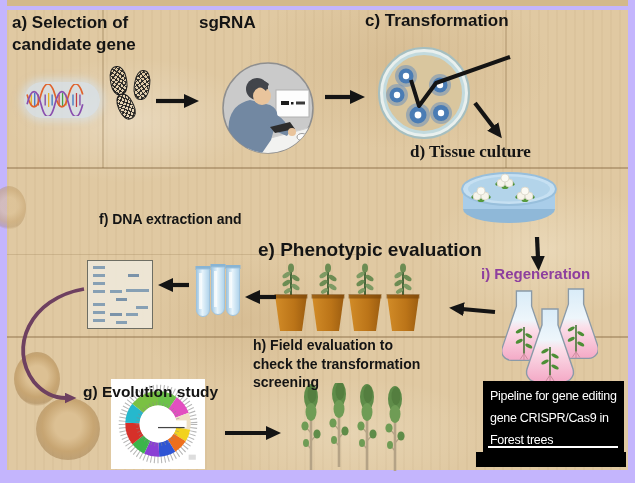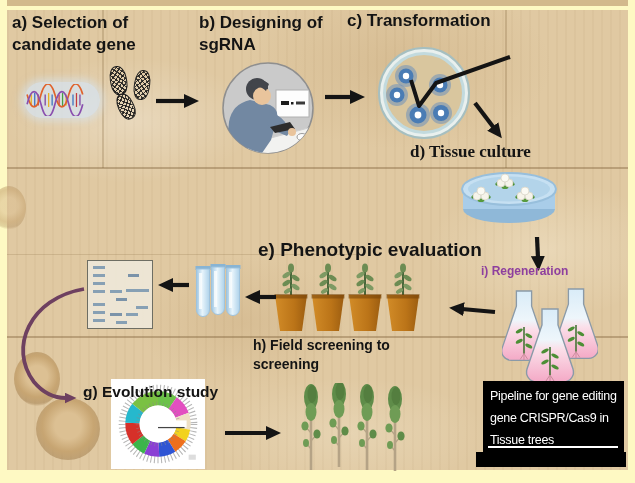--- a/index.html
+++ b/index.html
@@ -1,37 +1,37 @@
 <!DOCTYPE html>
 <html><head>
 <meta charset="utf-8">
 <style>
   html,body{margin:0;padding:0;background:#ffffff;}
-  #canvas{position:relative;width:635px;height:483px;background:#fef9c3;overflow:hidden;
+  #canvas{position:relative;width:635px;height:483px;background:#c4b5fd;overflow:hidden;
           font-family:"Liberation Sans",sans-serif;}
   .abs{position:absolute;}
   
   #wood{left:7px;top:10px;width:621px;height:460px;z-index:1;
     background-color:#e0c9a2;
     background-image:
       radial-gradient(ellipse 180px 90px at 20% 24%, rgba(255,255,255,.28), transparent 70%),
       radial-gradient(ellipse 220px 120px at 63% 12%, rgba(172,133,80,.18), transparent 70%),
       radial-gradient(ellipse 170px 100px at 87% 52%, rgba(255,248,230,.30), transparent 70%),
       radial-gradient(ellipse 150px 95px at 38% 68%, rgba(168,128,76,.16), transparent 70%),
       radial-gradient(ellipse 200px 80px at 55% 92%, rgba(255,250,235,.22), transparent 70%),
       repeating-linear-gradient(90deg, rgba(120,85,40,.045) 0 2px, transparent 2px 9px);}
   #topstrip{left:7px;top:0;width:621px;height:6px;background:#d3b98c;z-index:1;}
   .seam{background:rgba(122,92,52,.38);z-index:2;}
   .vseam{background:rgba(122,92,52,.24);z-index:2;}
   .knot{border-radius:50%;z-index:2;
     background:radial-gradient(circle at 50% 45%, #dcc093 28%, #c7a572 55%, rgba(150,112,62,.45) 72%, transparent 80%);}
   
   .lbl{position:absolute;z-index:8;font-weight:bold;color:#141414;white-space:nowrap;line-height:1.3;}
   .sz17{font-size:17px;} .sz19{font-size:19px;} .sz15{font-size:15.5px;} .sz14{font-size:14px;line-height:1.33;}
-  #lbl-i{color:#8e3f9e;font-size:12px;}
+  #lbl-i{color:#8e3f9e;font-size:15px;}
   
   .ill{position:absolute;z-index:3;}
   #dna-blob{left:24px;top:82px;width:76px;height:36px;border-radius:18px;z-index:2;
     background:rgba(213,227,240,.75);box-shadow:0 0 7px 4px rgba(213,227,240,.55);}
   .sgrna{position:absolute;z-index:3;border:1.2px solid #1c1c1c;border-radius:45% 45% 42% 42%;
     background-image:
       repeating-linear-gradient(45deg, rgba(25,25,25,.85) 0 1.1px, transparent 1.1px 3.4px),
       repeating-linear-gradient(-45deg, rgba(25,25,25,.85) 0 1.1px, transparent 1.1px 3.4px);}
   #gel{left:87px;top:260px;width:64px;height:67px;background:rgba(238,231,216,.92);
        border:1.5px solid #6e6e63;z-index:3;}
@@ -81,21 +81,20 @@
         <line x1="78" y1="6" x2="78" y2="22" stroke="#7b3fa0"></line>
     </g>
     <path d="M2,6 C8,30 16,30 22,6 C28,-14 36,-14 42,6 C48,30 56,30 62,6 C68,-14 76,-14 82,6" fill="none" stroke="#e0622b" stroke-width="2.4"></path>
     <path d="M2,20 C8,-4 16,-4 22,20 C28,44 36,44 42,20 C48,-4 56,-4 62,20 C68,44 76,44 82,20" fill="none" stroke="#8a4fae" stroke-width="2.4"></path>
   </svg>
   <div class="sgrna" style="left:110px;top:66px;width:15px;height:27px;transform:rotate(-10deg);"></div>
   <div class="sgrna" style="left:134px;top:70px;width:14px;height:28px;transform:rotate(8deg);"></div>
   <div class="sgrna" style="left:118px;top:93px;width:14px;height:25px;transform:rotate(-25deg);"></div>
 
   <div class="lbl sz17" style="left:199px;top:12px;">
-    <div>b) Designing of</div>
     <div>sgRNA</div>
   </div>
   <svg class="ill" style="left:220px;top:60px;width:96px;height:96px;" viewBox="0 0 96 96">
     <defs>
         <clipPath id="pc">
           <circle cx="48" cy="48" r="45"></circle>
         </clipPath>
       </defs>
     <circle cx="48" cy="48" r="45" fill="#cacaca" stroke="#8f8f8f" stroke-width="1.5"></circle>
     <g clip-path="url(#pc)">
@@ -109,21 +108,21 @@
       <circle cx="42" cy="36" r="9" fill="#e9c49c"></circle>
       <path d="M30,24 q10,-8 19,0 l-3,7 q-7,-7 -13,-2 z" fill="#42454b"></path>
       <path d="M50,52 Q64,57 67,66 L71,70 L67,76 Q53,71 47,64 Z" fill="#7288a2"></path>
       <polygon points="50,67 70,62 75,69 55,73" fill="#2d2d2d"></polygon>
       <circle cx="72" cy="72" r="4" fill="#e9c49c"></circle>
       <ellipse cx="82" cy="77" rx="5" ry="3.5" fill="#fbfbfb" stroke="#9a9a9a"></ellipse>
       <path d="M82,80 q4,6 -2,9" fill="none" stroke="#777" stroke-width="1"></path>
     </g>
   </svg>
 
-  <div class="lbl sz17" style="left:347px;top:10px;">
+  <div class="lbl sz17" style="left:365px;top:10px;">
     <div>c) Transformation</div>
   </div>
   <svg class="ill" style="left:377px;top:46px;width:94px;height:94px;" viewBox="0 0 94 94">
     <circle cx="47" cy="47" r="45" fill="#e9f0ee" stroke="#a6bfc0" stroke-width="2"></circle>
     <circle cx="47" cy="47" r="39.5" fill="#d9c69e" stroke="#c2dade" stroke-width="3"></circle>
     <g>
       <g transform="translate(29,30)">
           <circle r="11" fill="rgba(100,140,190,.5)"></circle>
           <circle r="7.5" fill="#4a7cb4"></circle>
           <circle r="3.2" fill="#fff"></circle>
@@ -222,20 +221,21 @@
         <rect x="-16.5" y="29" width="33" height="4.5" fill="rgba(116,66,8,.55)"></rect>
       </g>
     </defs>
     <use href="#pp" x="19" y="2"></use>
     <use href="#pp" x="56" y="2"></use>
     <use href="#pp" x="93" y="2"></use>
     <use href="#pp" x="131" y="2"></use>
   </svg>
 
   <div class="lbl sz14" style="left:99px;top:210px;">
+    <div>f) DNA extraction and</div>
   </div>
   <div class="abs" id="gel">
     <div class="band" style="left:5px;top:5px;width:12px;"></div>
     <div class="band" style="left:5px;top:13px;width:12px;"></div>
     <div class="band" style="left:5px;top:21px;width:12px;"></div>
     <div class="band" style="left:5px;top:29px;width:12px;"></div>
     <div class="band" style="left:5px;top:42px;width:12px;"></div>
     <div class="band" style="left:5px;top:50px;width:12px;"></div>
     <div class="band" style="left:5px;top:58px;width:12px;"></div>
     <div class="band" style="left:22px;top:29px;width:12px;"></div>
@@ -288,21 +288,22 @@
       <circle cx="46" cy="44" r="20" fill="none" stroke="#8a8a8a" stroke-width="3.5" stroke-dasharray=".8 2.6" opacity=".55"></circle>
       <circle cx="46" cy="44" r="13" fill="none" stroke="#999" stroke-width="2.5" stroke-dasharray=".7 2.2" opacity=".5"></circle>
       <circle cx="46" cy="44" r="18" fill="#ffffff"></circle>
       <rect x="46" y="40.5" width="28" height="7" fill="#ffffff"></rect>
       <line x1="46" y1="47.5" x2="72" y2="47.5" stroke="#444" stroke-width="1.2"></line>
       <rect x="76" y="74" width="7" height="5" fill="#dddddd"></rect>
     </svg>
   </div>
 
   <div class="lbl sz14" style="left:253px;top:336px;">
-    <div>h) Field screening to</div>
+    <div>h) Field evaluation to</div>
+    <div>check the transformation</div>
     <div>screening</div>
   </div>
   <svg class="ill" style="left:297px;top:383px;width:112px;height:88px;" viewBox="0 0 112 88">
     <defs>
       <g id="tree">
         <line x1="0" y1="87" x2="0" y2="24" stroke="#b5a386" stroke-width="2.6"></line>
         <path d="M0,50 L-6,43 M0,58 L6,51 M0,66 L-5,60" stroke="#b5a386" stroke-width="1.2" fill="none"></path>
         <ellipse cx="0" cy="14" rx="7" ry="13" fill="#5f8c49"></ellipse>
         <ellipse cx="1" cy="11" rx="4.5" ry="9" fill="#50793c" opacity=".75"></ellipse>
         <ellipse cx="0" cy="29" rx="5.5" ry="9" fill="#6f9c55"></ellipse>
@@ -313,21 +314,21 @@
     </defs>
     <use href="#tree" x="14" y="0"></use>
     <use href="#tree" x="42" y="0" transform="translate(0,-3)"></use>
     <use href="#tree" x="70" y="0"></use>
     <use href="#tree" x="98" y="0" transform="translate(0,2)"></use>
   </svg>
 
   <div class="abs" id="caption">
     <div>Pipeline for gene editing</div>
     <div>gene CRISPR/Cas9 in</div>
-    <div>Tissue trees</div>
+    <div>Forest trees</div>
     <div class="abs" id="caption-underline"></div>
   </div>
   <div class="abs" id="caption-shadow"></div>
 
   <svg class="abs" id="arrows" viewBox="0 0 635 483">
     <defs>
       <marker id="mh" markerUnits="userSpaceOnUse" markerWidth="16" markerHeight="14" refX="2" refY="7" orient="auto">
         <path d="M0,0 L15,7 L0,14 Z" fill="#141414"></path>
       </marker>
       <marker id="mp" markerUnits="userSpaceOnUse" markerWidth="13" markerHeight="11" refX="1.5" refY="5.5" orient="auto">

